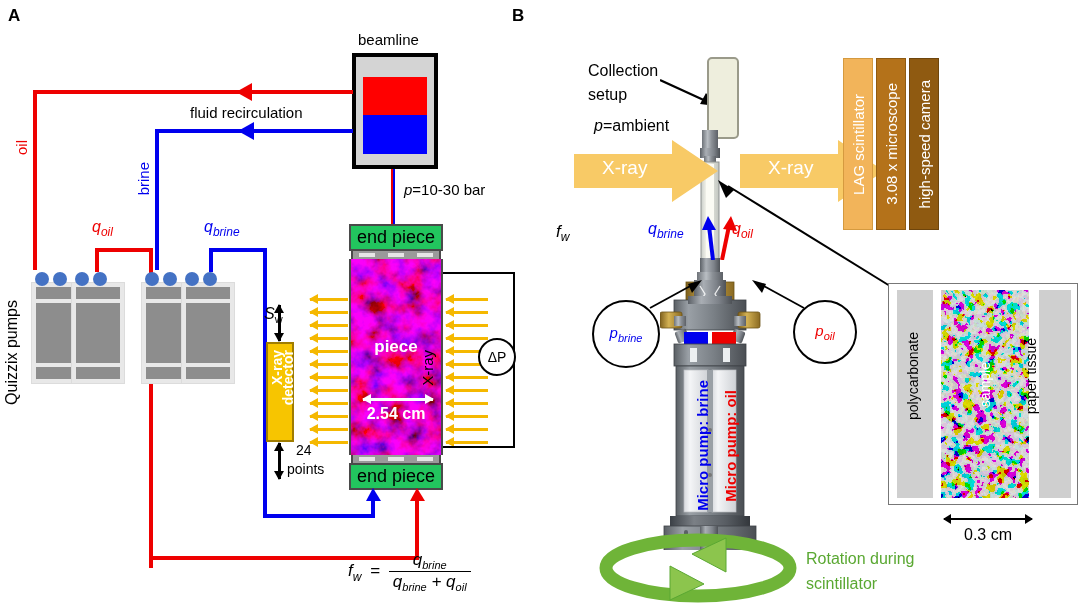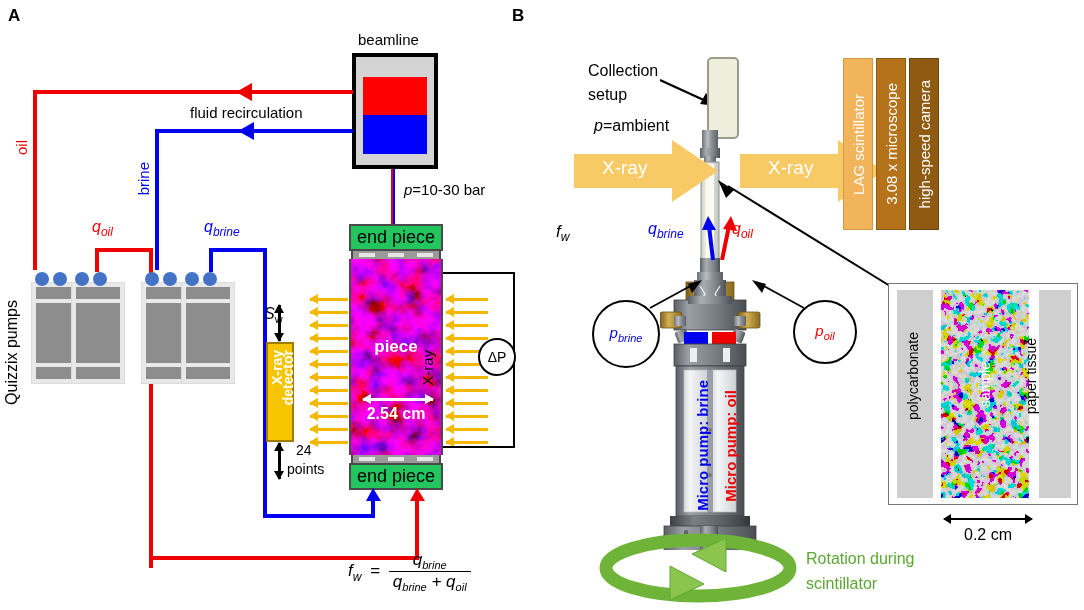--- a/index.html
+++ b/index.html
@@ -439,15 +439,15 @@
         </defs>
         <rect width="88" height="208" fill="#0a0a0a"></rect>
         <rect width="88" height="208" filter="url(#grainf)"></rect>
       </svg>
     </div>
     <div class="abs vert" style="left:16px;top:48px;font-size:14px;">polycarbonate</div>
     <div class="abs vert white" style="left:88px;top:78px;font-size:14px;">sample</div>
     <div class="abs vert" style="left:134px;top:54px;font-size:14px;">paper  tissue</div>
   </div>
   <div class="scalebar" style="left:944px;top:518px;width:88px;"></div>
-  <div class="abs" style="left:944px;top:526px;width:88px;text-align:center;font-size:16px;">0.2 cm</div>
+  <div class="abs" style="left:944px;top:526px;width:88px;text-align:center;font-size:16px;">0.3 cm</div>
 
 </div>
 
 </body></html>

